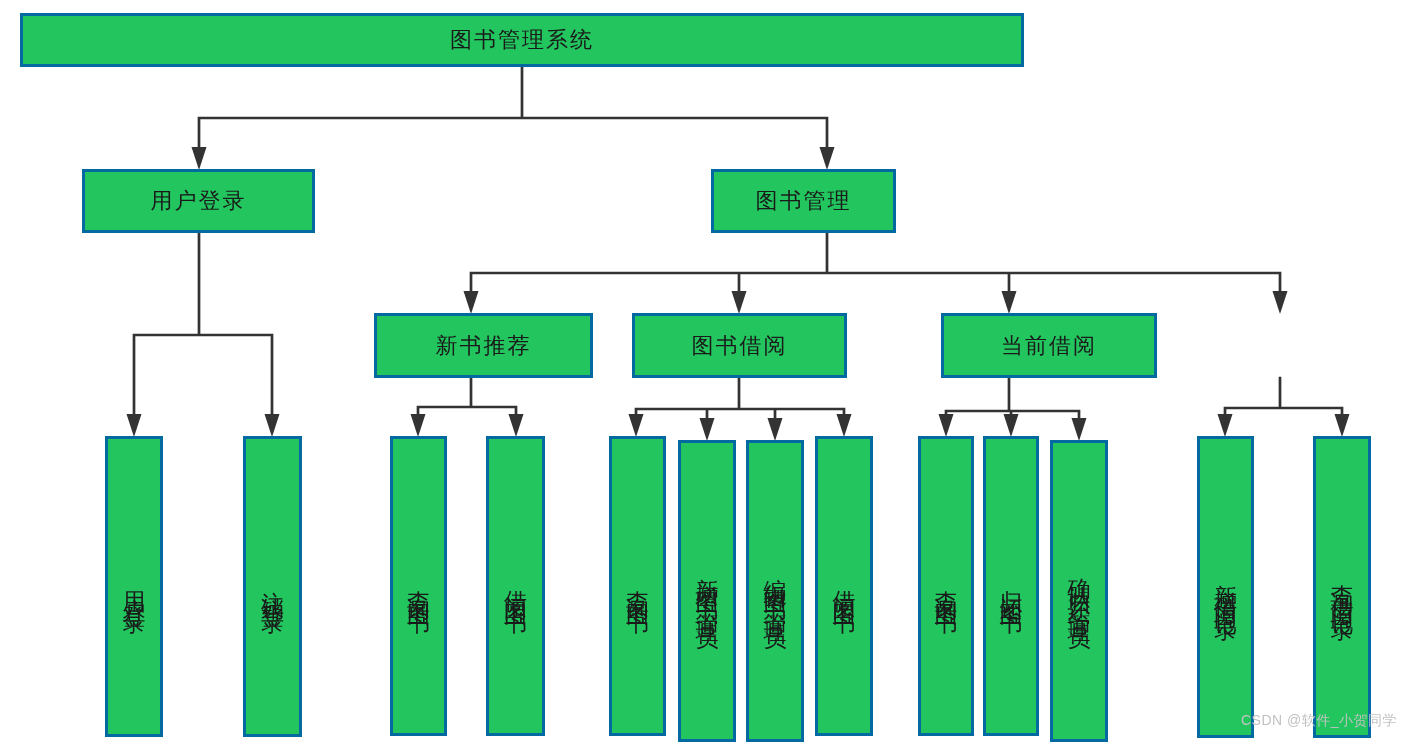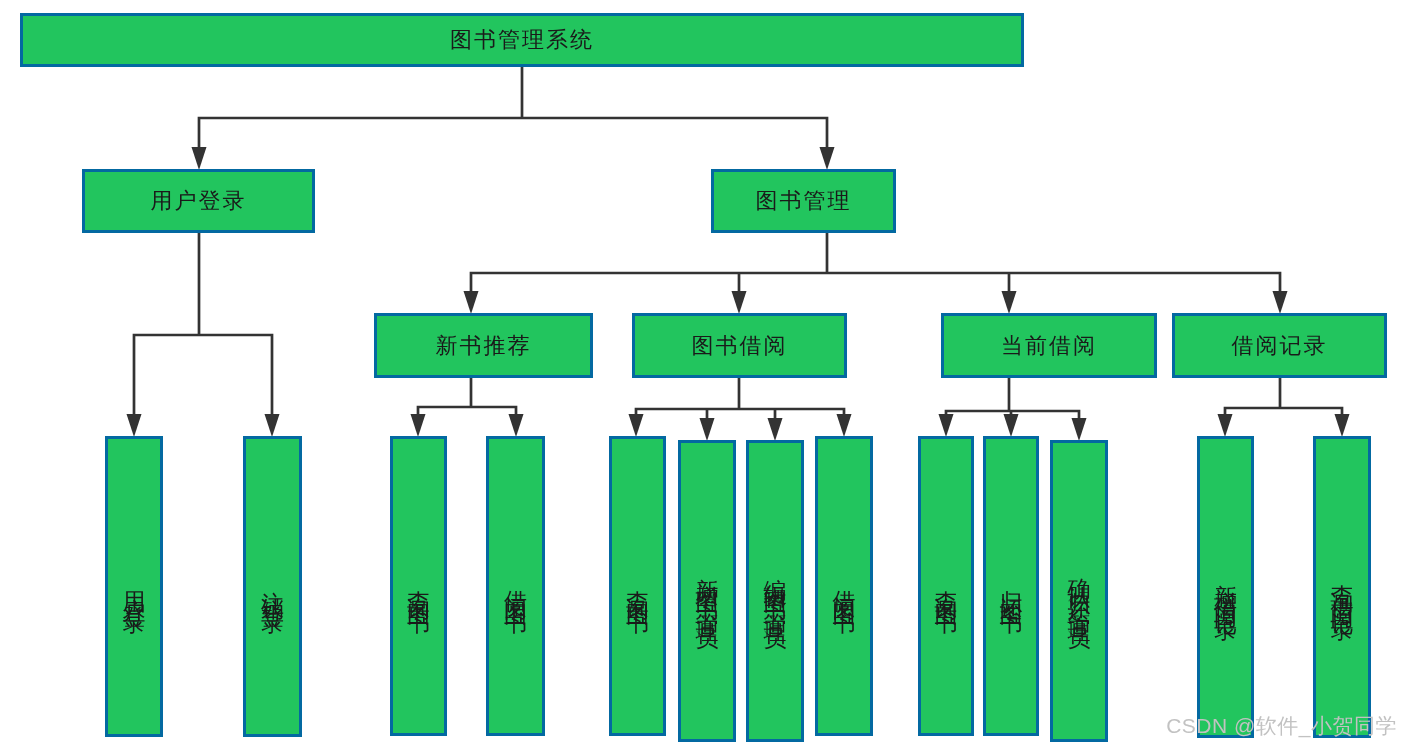--- a/index.html
+++ b/index.html
@@ -43,21 +43,21 @@
     writing-mode: vertical-rl;
     text-orientation: mixed;
     font-size: 23px;
     letter-spacing: 7px;
     line-height: 1;
   }
   .watermark {
     position: absolute;
     top: 712px;
     right: 8px;
-    font-size: 21px;
+    font-size: 14px;
     letter-spacing: 0.5px;
     color: #c2c2c2;
     z-index: 20;
     white-space: nowrap;
   }
 </style>
 </head>
 <body>
 
 <div class="canvas">
@@ -94,21 +94,20 @@
   </svg>
 
   <div class="box h" style="left:20px; top:13px; width:1004px; height:54px;">图书管理系统</div>
 
   <div class="box h" style="left:82px; top:169px; width:233px; height:64px;">用户登录</div>
   <div class="box h" style="left:711px; top:169px; width:185px; height:64px;">图书管理</div>
 
   <div class="box h" style="left:362px; top:313px; width:219px; height:65px;margin-left:12px;">新书推荐</div>
   <div class="box h" style="left:632px; top:313px; width:215px; height:65px;font-family:Liberation Serif, serif;">图书借阅</div>
   <div class="box h" style="left:901px; top:313px; width:216px; height:65px;margin-left:40px;">当前借阅</div>
-  <div class="box h" style="left:1172px; top:313px; width:215px; height:65px;">借阅记录</div>
 
   <div class="box v" style="left:105px; top:436px; width:58px; height:301px;">用户登录</div>
   <div class="box v" style="left:243px; top:436px; width:59px; height:301px;">注销登录</div>
 
   <div class="box v" style="left:390px; top:436px; width:57px; height:300px;">查询图书</div>
   <div class="box v" style="left:486px; top:436px; width:59px; height:300px;">借阅图书</div>
 
   <div class="box v" style="left:609px; top:436px; width:57px; height:300px;">查询图书</div>
   <div class="box v" style="left:678px; top:440px; width:58px; height:302px;">新增图书（管理员）</div>
   <div class="box v" style="left:746px; top:440px; width:58px; height:302px;">编辑图书（管理员）</div>

